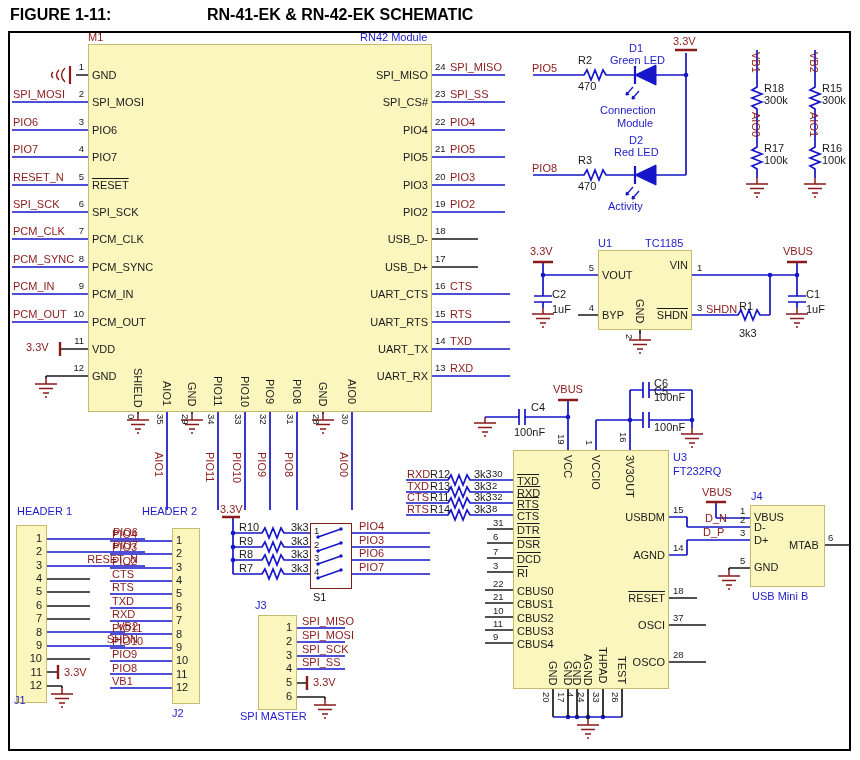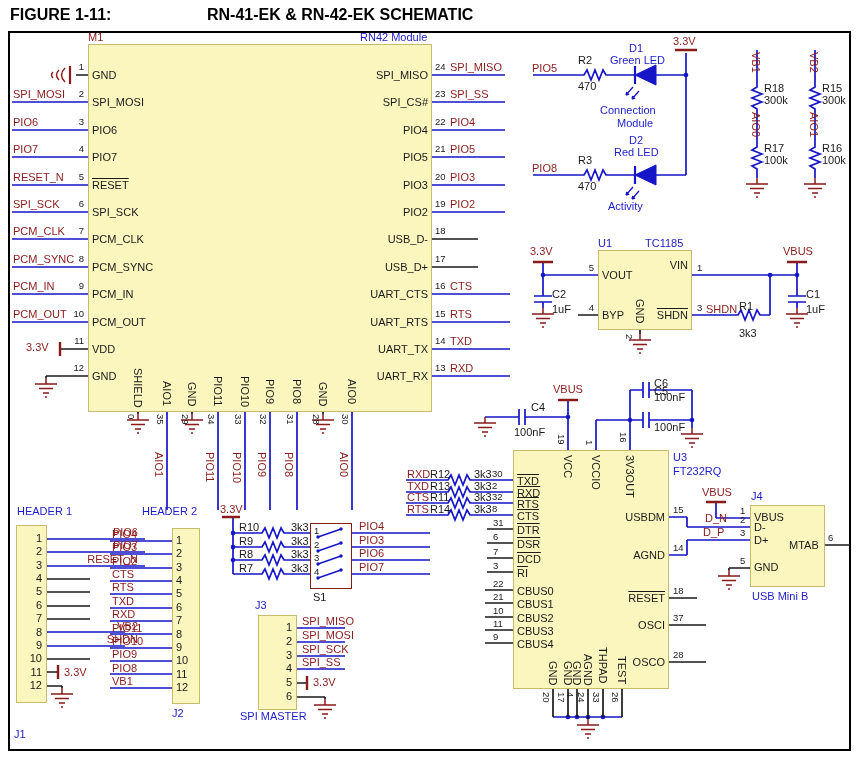--- a/index.html
+++ b/index.html
@@ -509,21 +509,21 @@
   <span class="t" style="left:754px;top:521px">D-</span>
   <span class="t sm" style="left:740px;top:528px">3</span>
   <span class="t" style="left:754px;top:534px">D+</span>
   <span class="t sm" style="left:740px;top:556px">5</span>
   <span class="t" style="left:754px;top:561px">GND</span>
   <span class="t sm" style="left:828px;top:533px">6</span>
   <span class="t" style="left:789px;top:539px">MTAB</span>
   <span class="t blu" style="left:752px;top:590px">USB Mini B</span>
 
   <span class="t blu" style="left:17px;top:505px">HEADER 1</span>
-  <span class="t blu" style="left:14px;top:728px">J1</span>
+  <span class="t blu" style="left:14px;top:694px">J1</span>
   <span class="t mar" style="left:64px;top:666px">3.3V</span>
   <div class="row h1r" style="top: 539px;">
       <span class="t mar net">PIO6</span>
       <span class="t num">1</span>
     </div>
     <div class="row h1r" style="top: 552.36px;">
       <span class="t mar net">PIO7</span>
       <span class="t num">2</span>
     </div>
     <div class="row h1r" style="top: 565.72px;">

